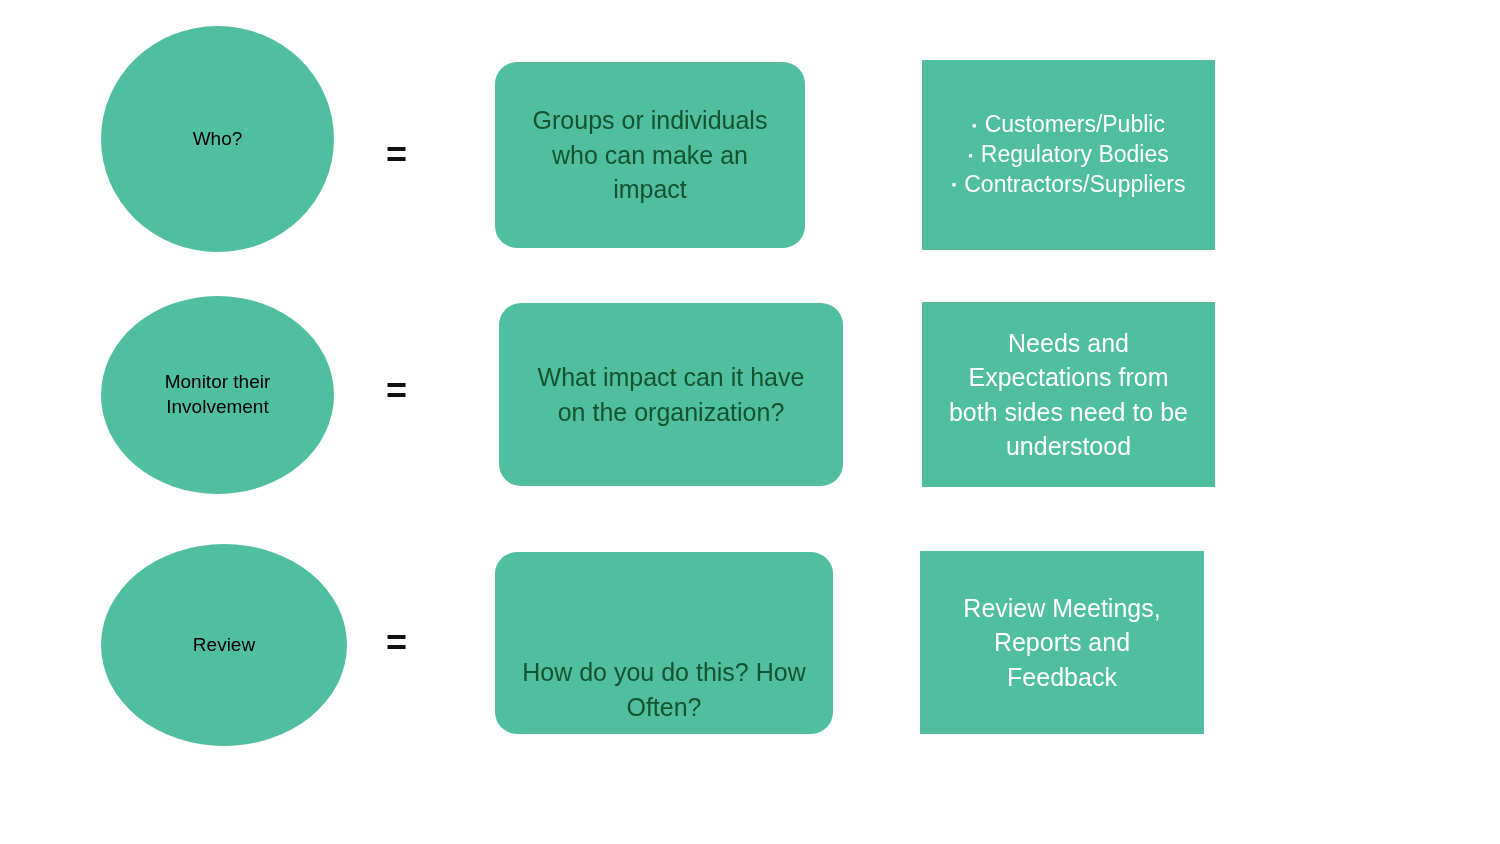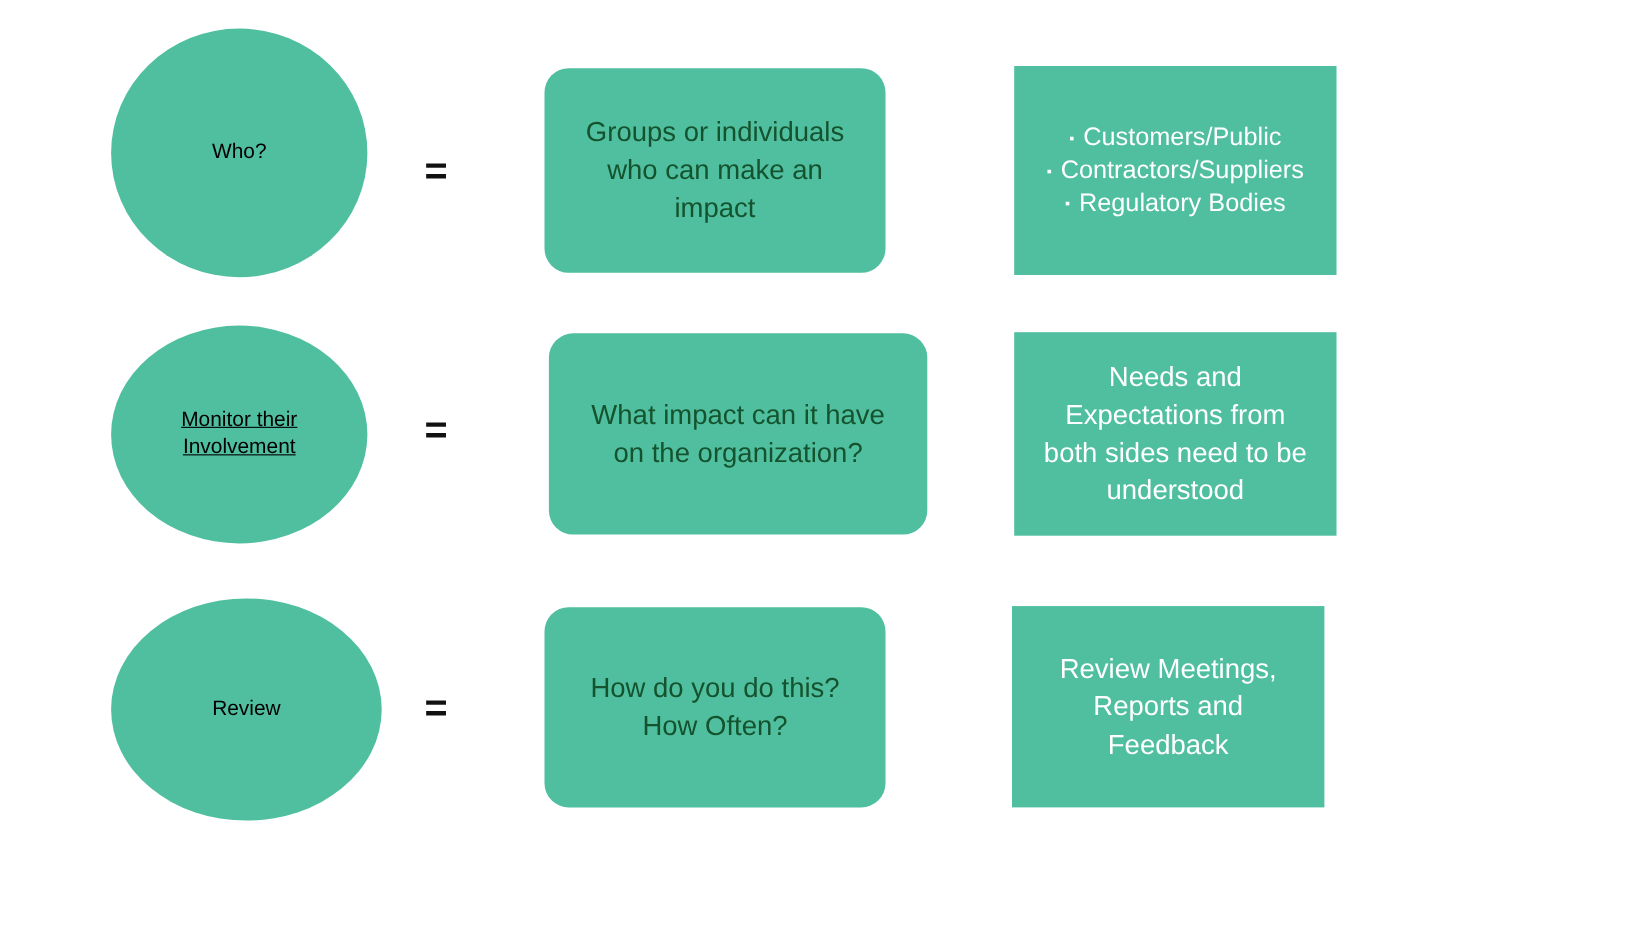--- a/index.html
+++ b/index.html
@@ -109,28 +109,28 @@
 
     <div class="equals" style="left:386px; top:137px;">=</div>
 
     <div class="rounded-box" style="left:495px; top:62px; width:310px; height:186px;">
       <span class="box-text">Groups or individuals who can make an impact</span>
     </div>
 
     <div class="square-box" style="left:922px; top:60px; width:293px; height:190px;">
       <ul class="bullet-list">
         <li><span class="marker">▪</span><span>Customers/Public</span></li>
+        <li><span class="marker">▪</span><span>Regulatory Bodies</span></li>
         <li><span class="marker">▪</span><span>Contractors/Suppliers</span></li>
-        <li><span class="marker">▪</span><span>Regulatory Bodies</span></li>
       </ul>
     </div>
   </div>
 
   <div class="row">
-    <div class="circle" style="left:101px; top:296px; width:233px; height:198px;text-decoration:underline;">
+    <div class="circle" style="left:101px; top:296px; width:233px; height:198px;">
       <span class="box-text">Monitor their Involvement</span>
     </div>
 
     <div class="equals" style="left:386px; top:373px;">=</div>
 
     <div class="rounded-box" style="left:479px; top:303px; width:344px; height:183px;margin-left:20px;">
       <span class="box-text">What impact can it have on the organization?</span>
     </div>
 
     <div class="square-box" style="left:922px; top:302px; width:293px; height:185px;">
@@ -138,21 +138,21 @@
     </div>
   </div>
 
   <div class="row">
     <div class="circle" style="left:101px; top:544px; width:246px; height:202px;">
       <span class="box-text">Review</span>
     </div>
 
     <div class="equals" style="left:386px; top:625px;">=</div>
 
-    <div class="rounded-box" style="left:495px; top:552px; width:310px; height:182px;">
+    <div class="rounded-box" style="left:495px; top:552px; width:338px; height:182px;align-items:flex-end;">
       <span class="box-text">How do you do this? How Often?</span>
     </div>
 
     <div class="square-box" style="left:920px; top:551px; width:284px; height:183px;">
       <span class="box-text">Review Meetings, Reports and Feedback</span>
     </div>
   </div>
 
 </div>
 

